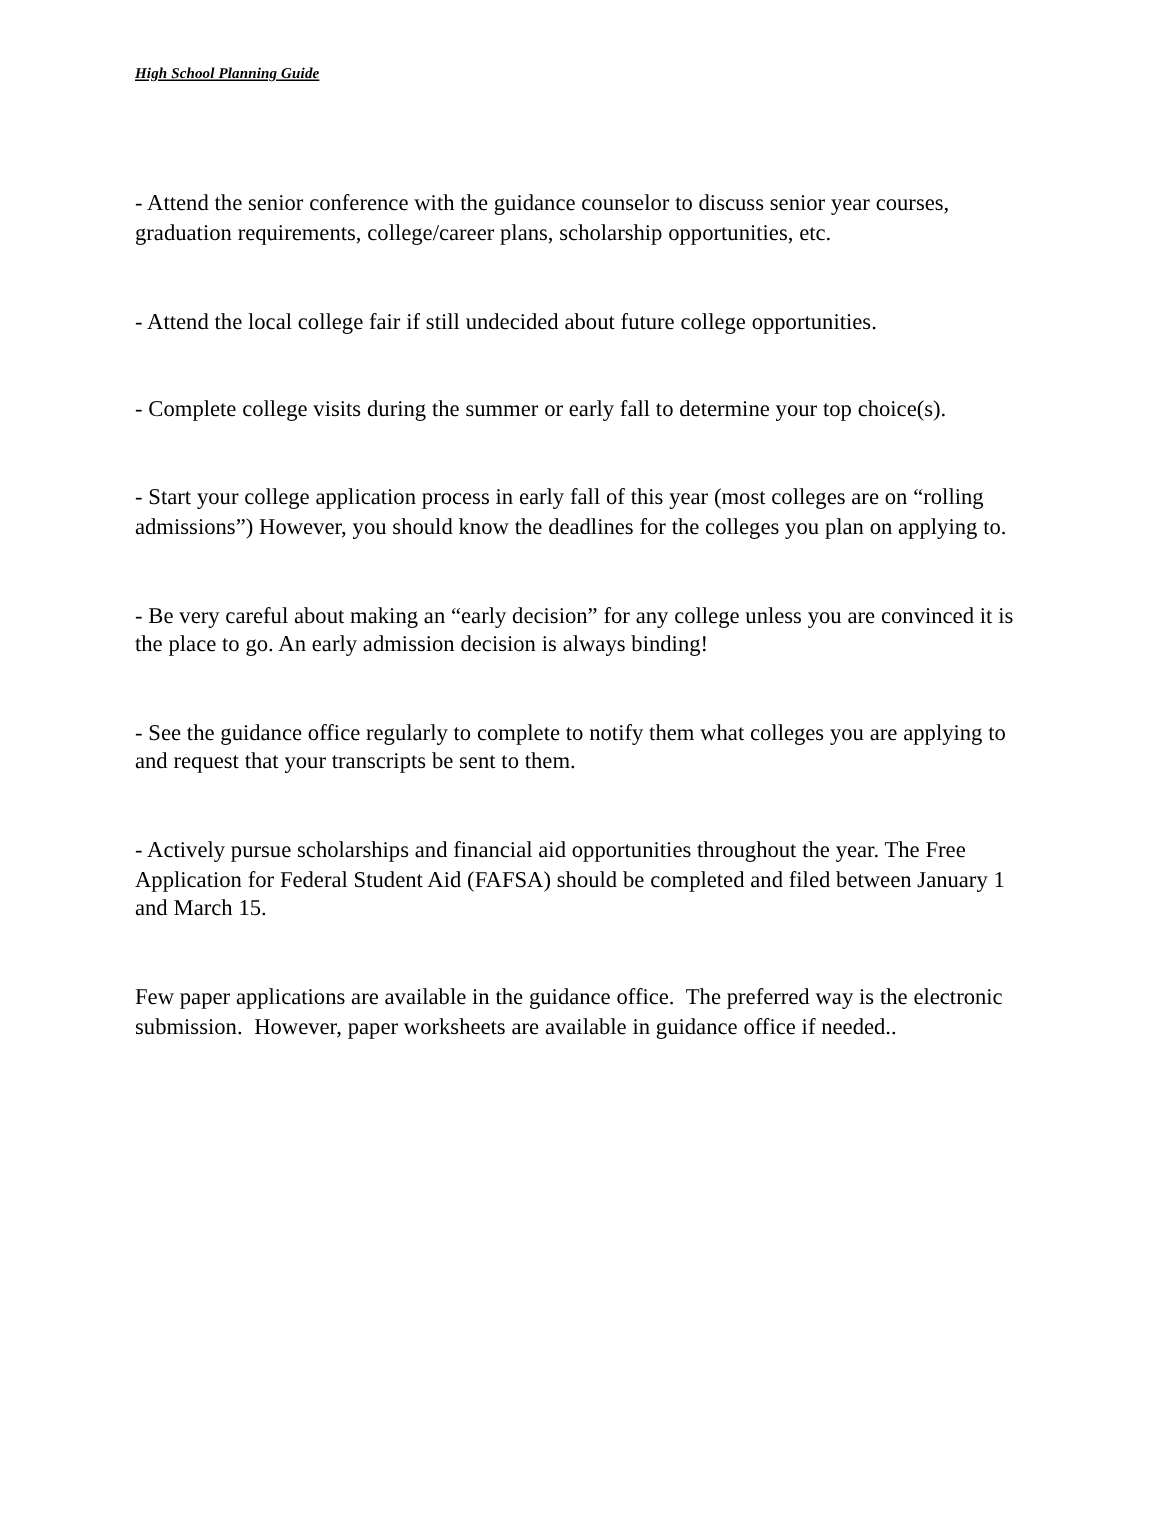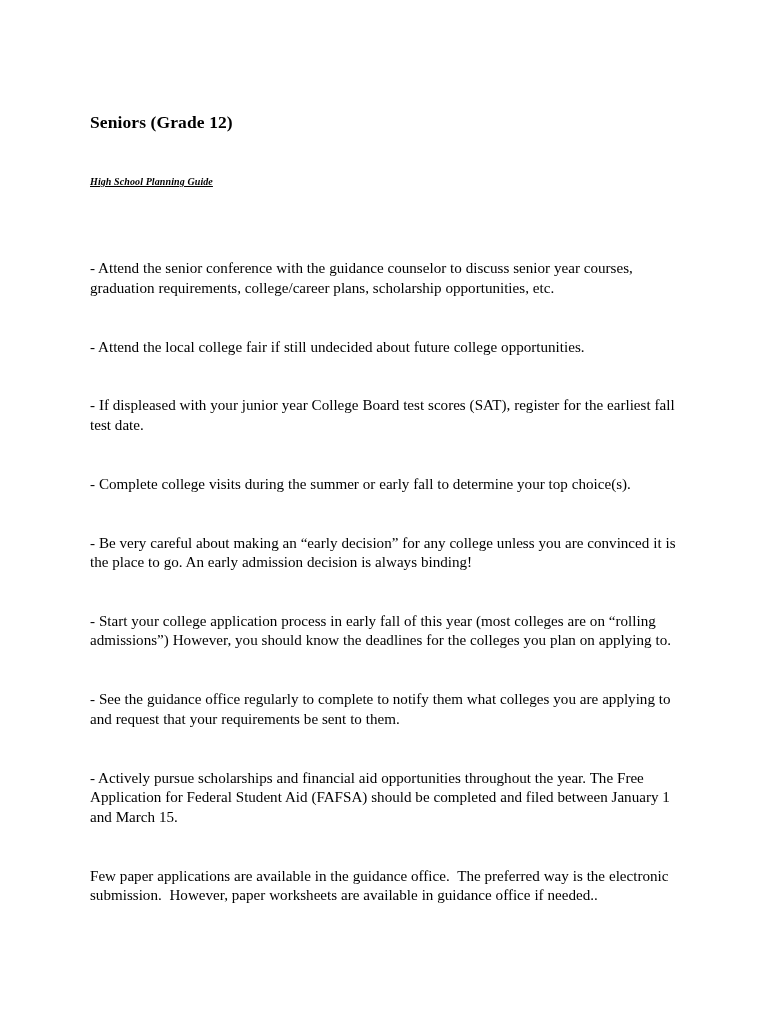--- a/index.html
+++ b/index.html
@@ -58,32 +58,30 @@
     padding: 0;
     white-space: pre-wrap;
   }
 </style>
 </head>
 <body>
 
 <div class="page">
   <div class="content">
 
-    <h1 class="doc-title">Seniors (Grade 12)</h1>
 
     <h2 class="doc-subtitle">High School Planning Guide</h2>
 
     <div class="body-block">
       <p>- Attend the senior conference with the guidance counselor to discuss senior year courses, graduation requirements, college/career plans, scholarship opportunities, etc.</p>
       <p>- Attend the local college fair if still undecided about future college opportunities.</p>
-      <p>- If displeased with your junior year College Board test scores (SAT), register for the earliest fall test date.</p>
       <p>- Complete college visits during the summer or early fall to determine your top choice(s).</p>
+      <p>- Start your college application process in early fall of this year (most colleges are on “rolling admissions”) However, you should know the deadlines for the colleges you plan on applying to.</p>
       <p>- Be very careful about making an “early decision” for any college unless you are convinced it is the place to go. An early admission decision is always binding!</p>
-      <p>- Start your college application process in early fall of this year (most colleges are on “rolling admissions”) However, you should know the deadlines for the colleges you plan on applying to.</p>
-      <p>- See the guidance office regularly to complete to notify them what colleges you are applying to and request that your requirements be sent to them.</p>
+      <p>- See the guidance office regularly to complete to notify them what colleges you are applying to and request that your transcripts be sent to them.</p>
       <p>- Actively pursue scholarships and financial aid opportunities throughout the year. The Free Application for Federal Student Aid (FAFSA) should be completed and filed between January 1 and March 15.</p>
       <p>Few paper applications are available in the guidance office.  The preferred way is the electronic submission.  However, paper worksheets are available in guidance office if needed..</p>
       
       
       
       
       
     </div>
 
   </div>

